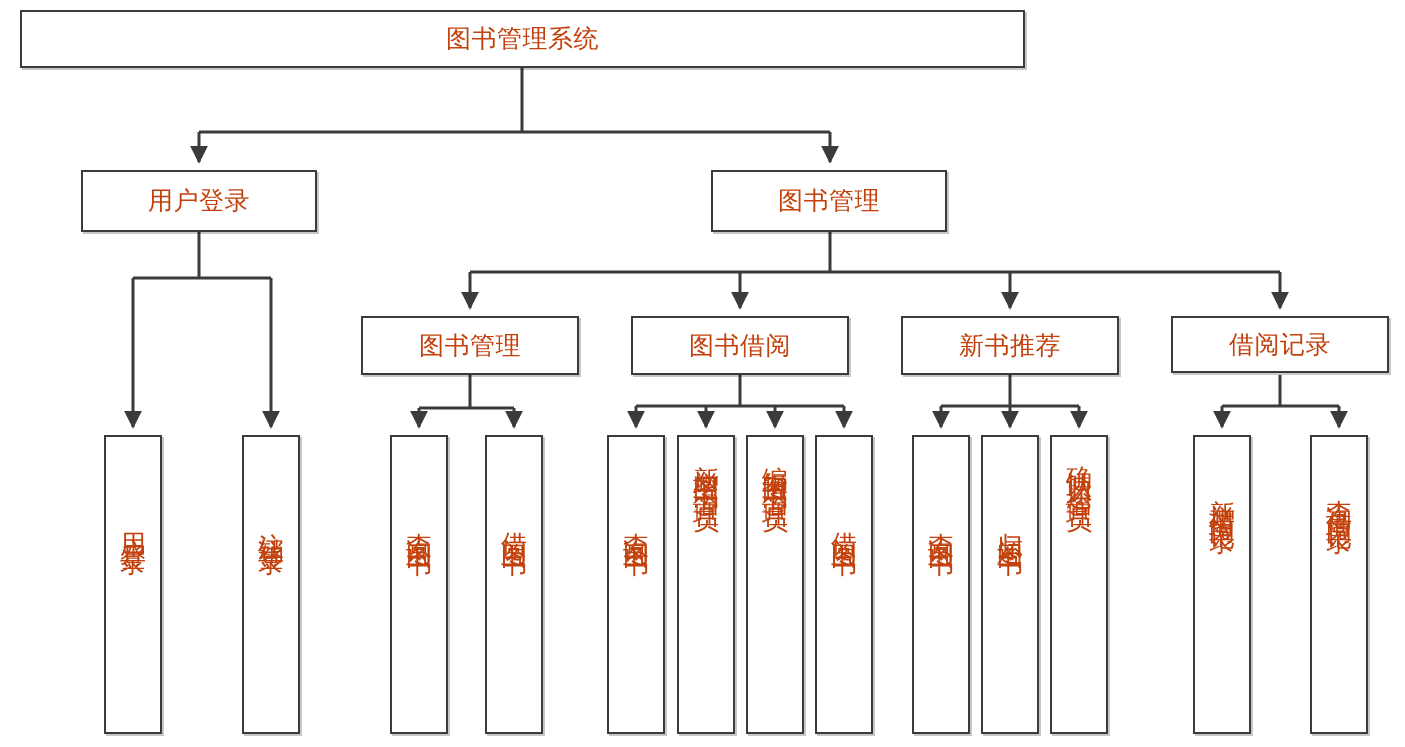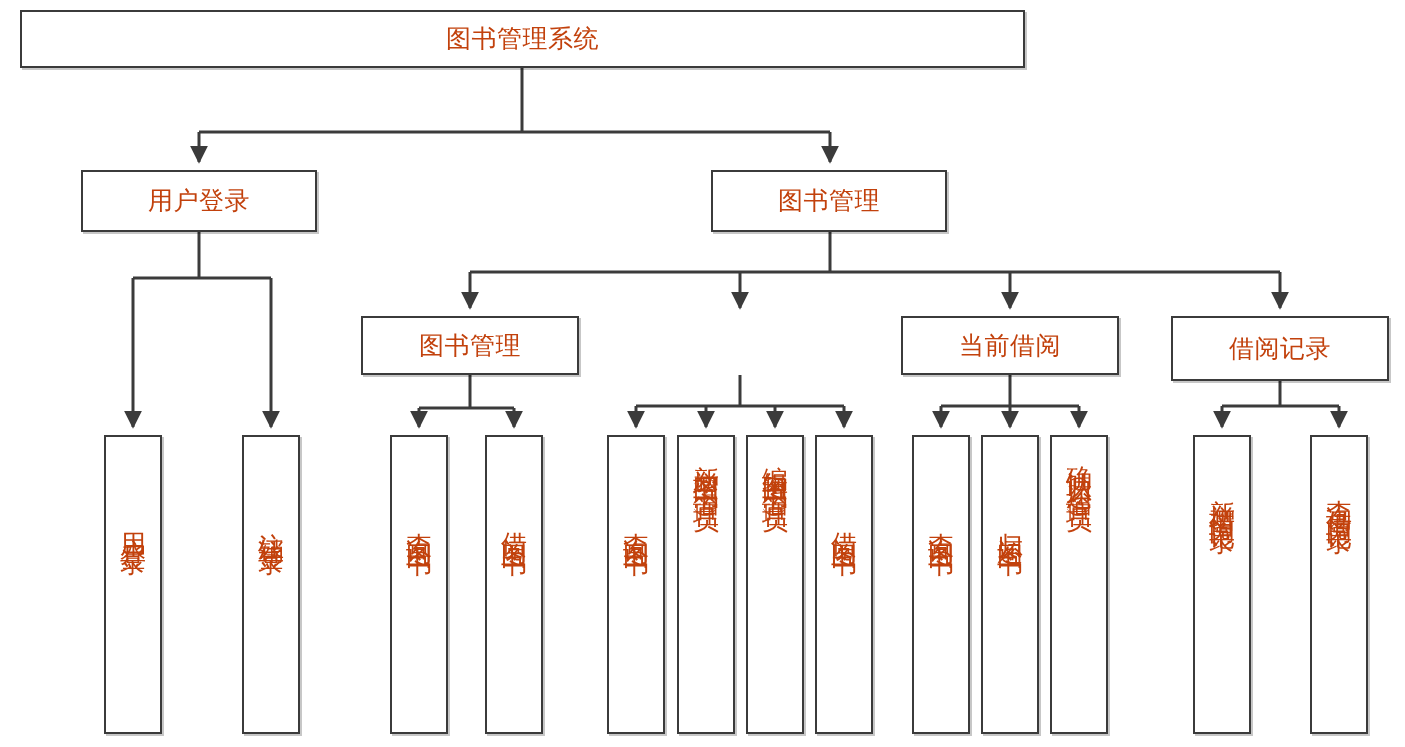--- a/index.html
+++ b/index.html
@@ -129,24 +129,27 @@
   <div class="node horiz" style="left:81px; top:170px; width:236px; height:62px;">
     <span class="label">用户登录</span>
   </div>
   <div class="node horiz" style="left:711px; top:170px; width:236px; height:62px;">
     <span class="label">图书管理</span>
   </div>
 
   <div class="node horiz" style="left:361px; top:316px; width:218px; height:59px;">
     <span class="label">图书管理</span>
   </div>
+  <div class="node horiz" style="left:631px; top:316px; width:218px; height:59px;">
+    <span class="label">图书借阅</span>
+  </div>
   <div class="node horiz" style="left:901px; top:316px; width:218px; height:59px;">
-    <span class="label">当前借阅</span>
+    <span class="label">新书推荐</span>
   </div>
-  <div class="node horiz" style="left:1171px; top:316px; width:218px; height:65px;">
+  <div class="node horiz" style="left:1171px; top:316px; width:218px; height:57px;">
     <span class="label">借阅记录</span>
   </div>
 
   <div class="node vert" style="left:104px; top:435px; width:58px; height:299px; padding-top:75px;">
     <span class="label">用户登录</span>
   </div>
   <div class="node vert" style="left:242px; top:435px; width:58px; height:299px; padding-top:75px;">
     <span class="label">注销登录</span>
   </div>
 

